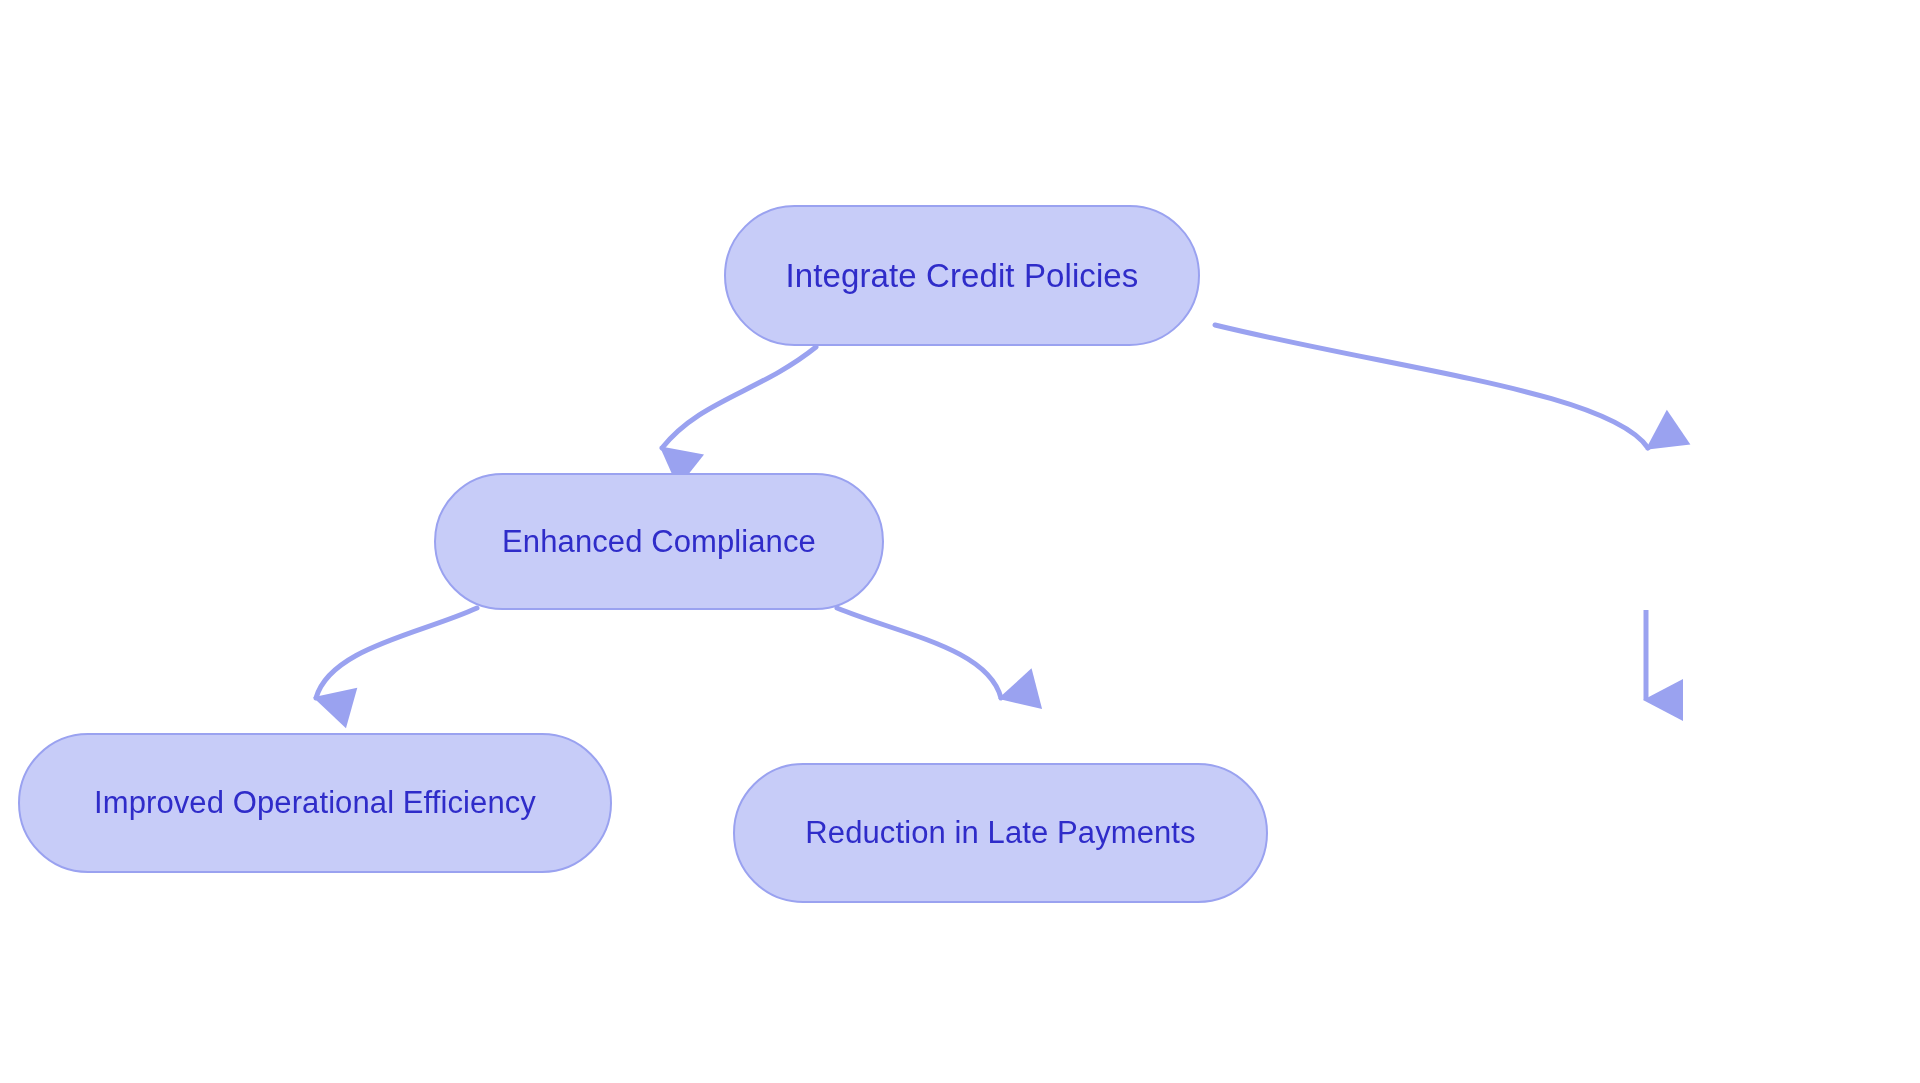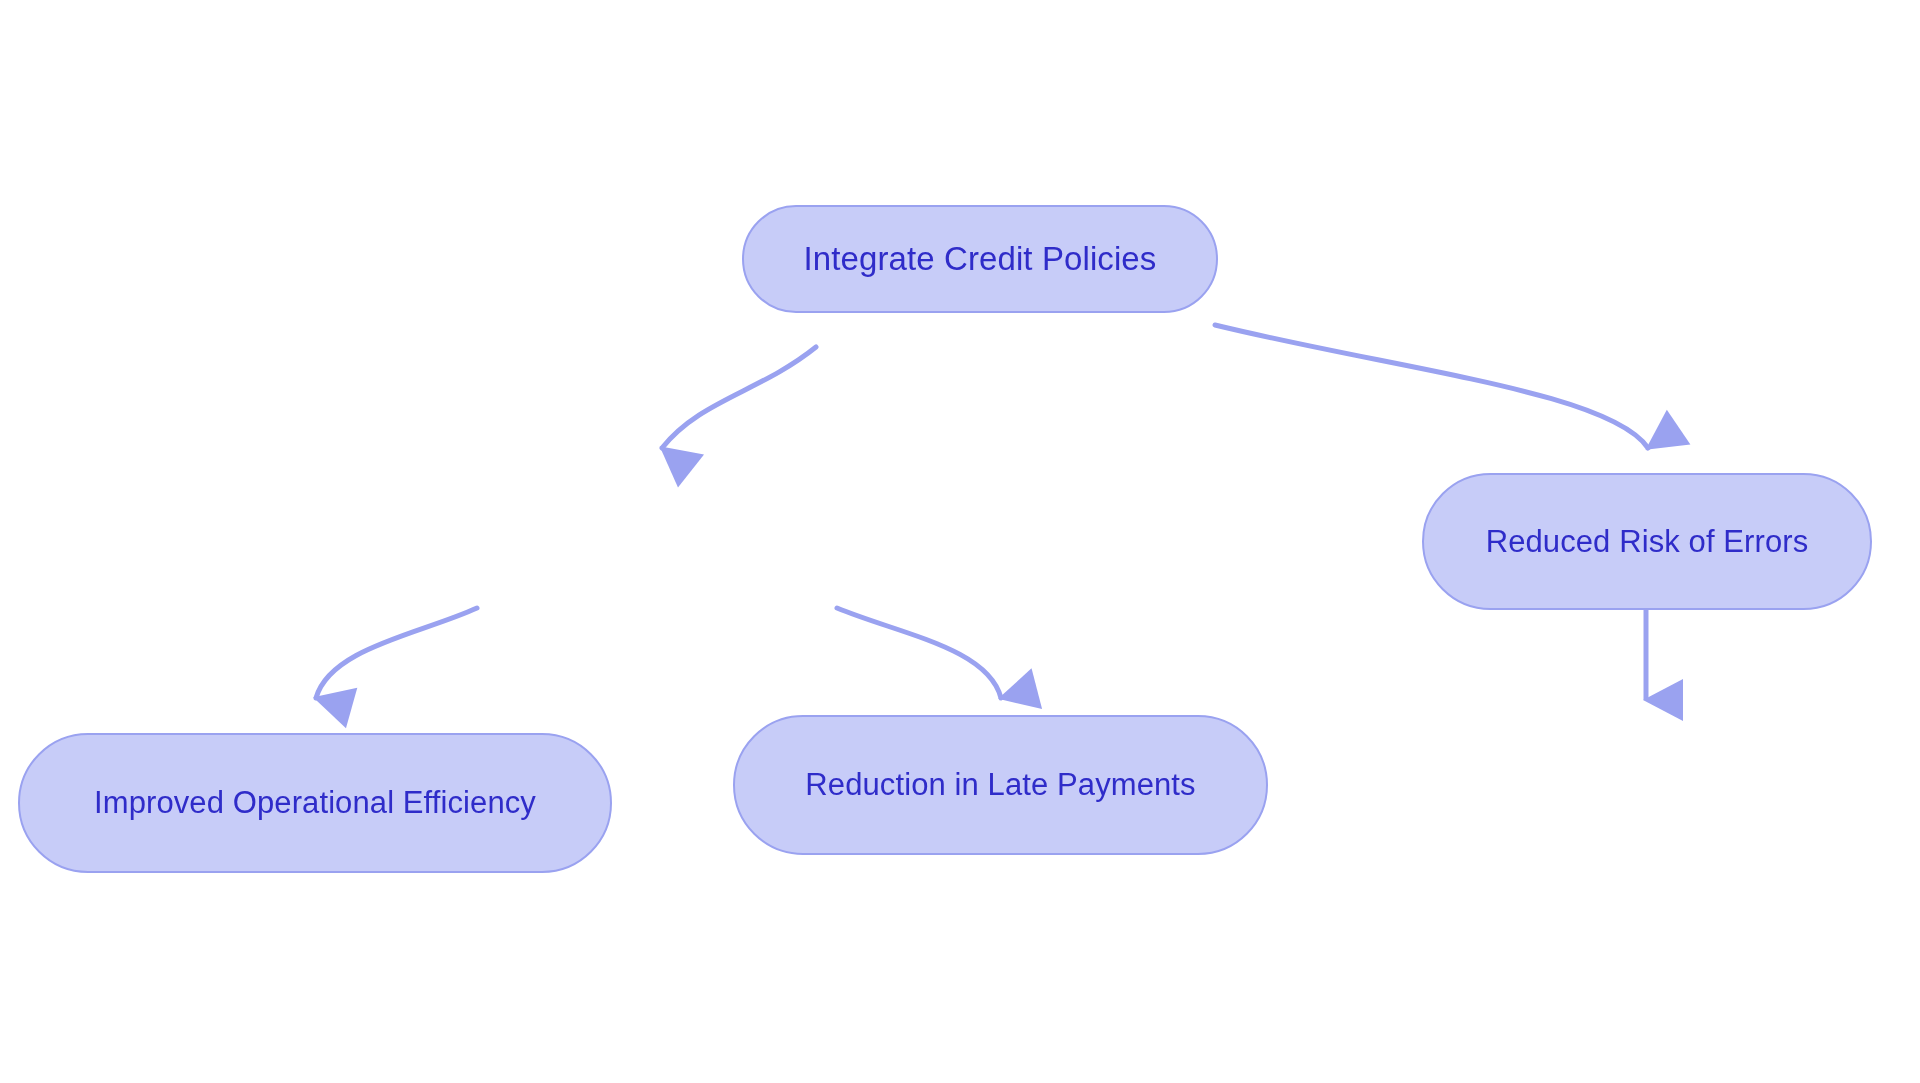--- a/index.html
+++ b/index.html
@@ -37,25 +37,25 @@
     color: #2f2cc9;
     font-family: "Liberation Sans", sans-serif;
     font-weight: 400;
     letter-spacing: 0.1px;
     white-space: nowrap;
     z-index: 2;
   }
   .node-label {
     pointer-events: none;
   }
-  #node-root      { left: 742px;  top: 205px; width: 476px; height: 108px; font-size: 33px; }
+  #node-root      { left: 724px;  top: 205px; width: 476px; height: 141px; font-size: 33px; }
   #node-compliance{ left: 434px;  top: 473px; width: 450px; height: 137px; font-size: 31px; }
   #node-risk      { left: 1422px; top: 473px; width: 450px; height: 137px; font-size: 31px; }
   #node-efficiency{ left: 18px;   top: 733px; width: 594px; height: 140px; font-size: 31px; }
-  #node-latepay   { left: 733px;  top: 715px; width: 535px; height: 140px; font-size: 31px; }
+  #node-latepay   { left: 733px;  top: 763px; width: 535px; height: 140px; font-size: 31px; }
   #node-baddebt   { left: 1392px; top: 725px; width: 480px; height: 140px; font-size: 31px; }
 </style>
 </head>
 <body>
 
 <div id="canvas">
 
   <svg id="edge-layer" viewBox="0 0 1920 1083" width="1920" height="1083" xmlns="http://www.w3.org/2000/svg">
     <defs>
       <marker id="arrowhead" markerWidth="9" markerHeight="9" refX="4.5" refY="8" orient="auto" markerUnits="strokeWidth">
@@ -71,24 +71,24 @@
 
     <path d="M 837 608 C 900 634 988 648 1001 698" fill="none" stroke="#9aa2f0" stroke-width="5" stroke-linecap="round" marker-end="url(#arrowhead)"></path>
 
     <path d="M 1646 610 L 1646 700" fill="none" stroke="#9aa2f0" stroke-width="5" stroke-linecap="butt" marker-end="url(#arrowhead)"></path>
   </svg>
 
   <div class="node" id="node-root">
     <span class="node-label">Integrate Credit Policies</span>
   </div>
 
+  <div class="node" id="node-compliance">
+    <span class="node-label">Enhanced Compliance</span>
+  </div>
 
-  <div class="node" id="node-risk">
-    <span class="node-label">Reduced Risk of Errors</span>
-  </div>
 
   <div class="node" id="node-efficiency">
     <span class="node-label">Improved Operational Efficiency</span>
   </div>
 
   <div class="node" id="node-latepay">
     <span class="node-label">Reduction in Late Payments</span>
   </div>
 
 

